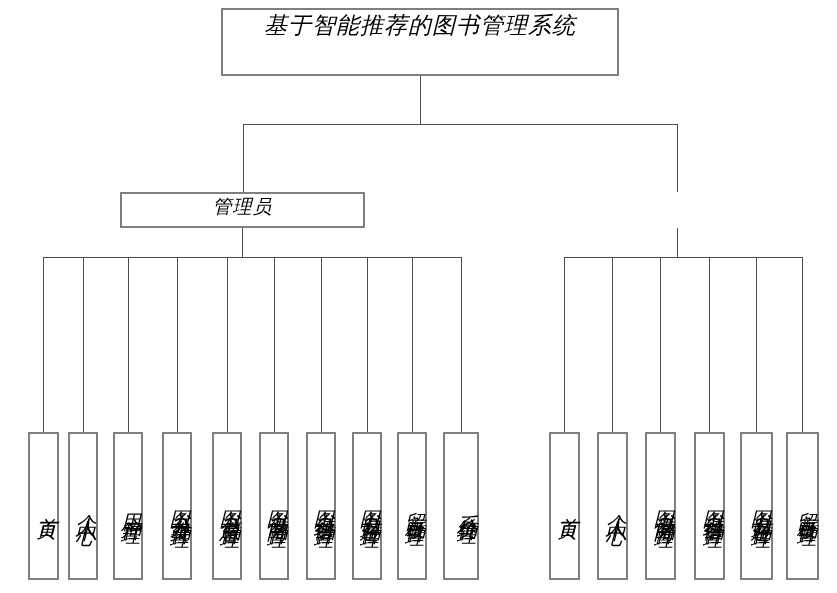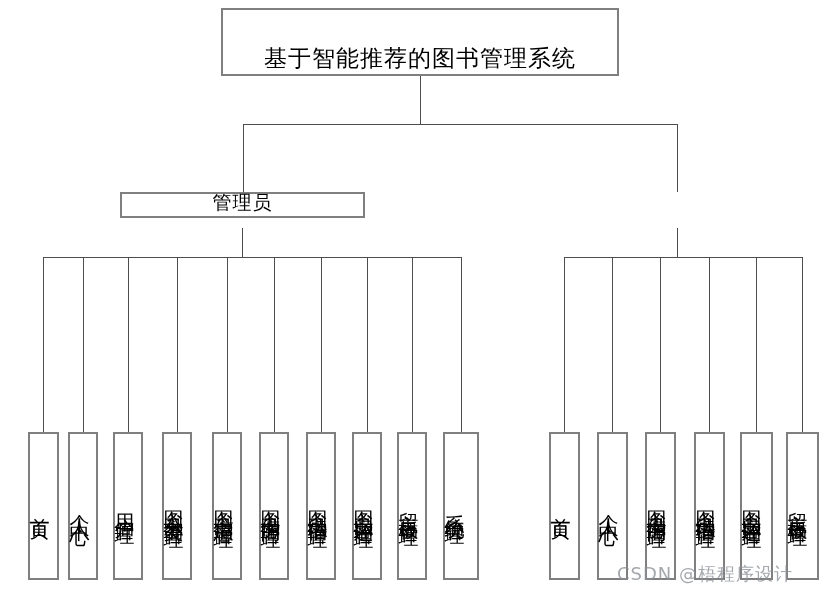--- a/index.html
+++ b/index.html
@@ -13,31 +13,32 @@
     width: 837px;
     height: 593px;
     background: #ffffff;
     overflow: hidden;
   }
   .node {
     position: absolute;
     background: #ffffff;
     border: 2px solid #7f7f7f;
     display: flex;
-    align-items: flex-end;
+    align-items: flex-start;
     justify-content: center;
     z-index: 2;
+    font-style: italic;
   }
   .node-title {
     left: 221px; top: 8px; width: 398px; height: 68px;
     font-size: 23px;
     letter-spacing: 1px;
   }
   .node-branch {
-    height: 26px;
+    height: 36px;
     font-size: 19px;
     letter-spacing: 1px;
   }
   .node-leaf {
     top: 432px;
     height: 148px;
     writing-mode: vertical-rl;
     text-orientation: upright;
     font-size: 20px;
     letter-spacing: 4px;
@@ -114,15 +115,14 @@
   <div class="node node-leaf" style="left:397px; width:30px;">留言板管理</div>
   <div class="node node-leaf" style="left:443px; width:36px;">系统管理</div>
 
   <div class="node node-leaf" style="left:549px; width:31px;">首页</div>
   <div class="node node-leaf" style="left:597px; width:31px;">个人中心</div>
   <div class="node node-leaf" style="left:645px; width:31px;">图书借阅管理</div>
   <div class="node node-leaf" style="left:694px; width:31px;">图书续借管理</div>
   <div class="node node-leaf" style="left:740px; width:33px;">图书归还管理</div>
   <div class="node node-leaf" style="left:786px; width:33px;">留言板管理</div>
 
-  <div class="watermark">CSDN @梧程序设计</div>
 
 </div>
 
 </body></html>

